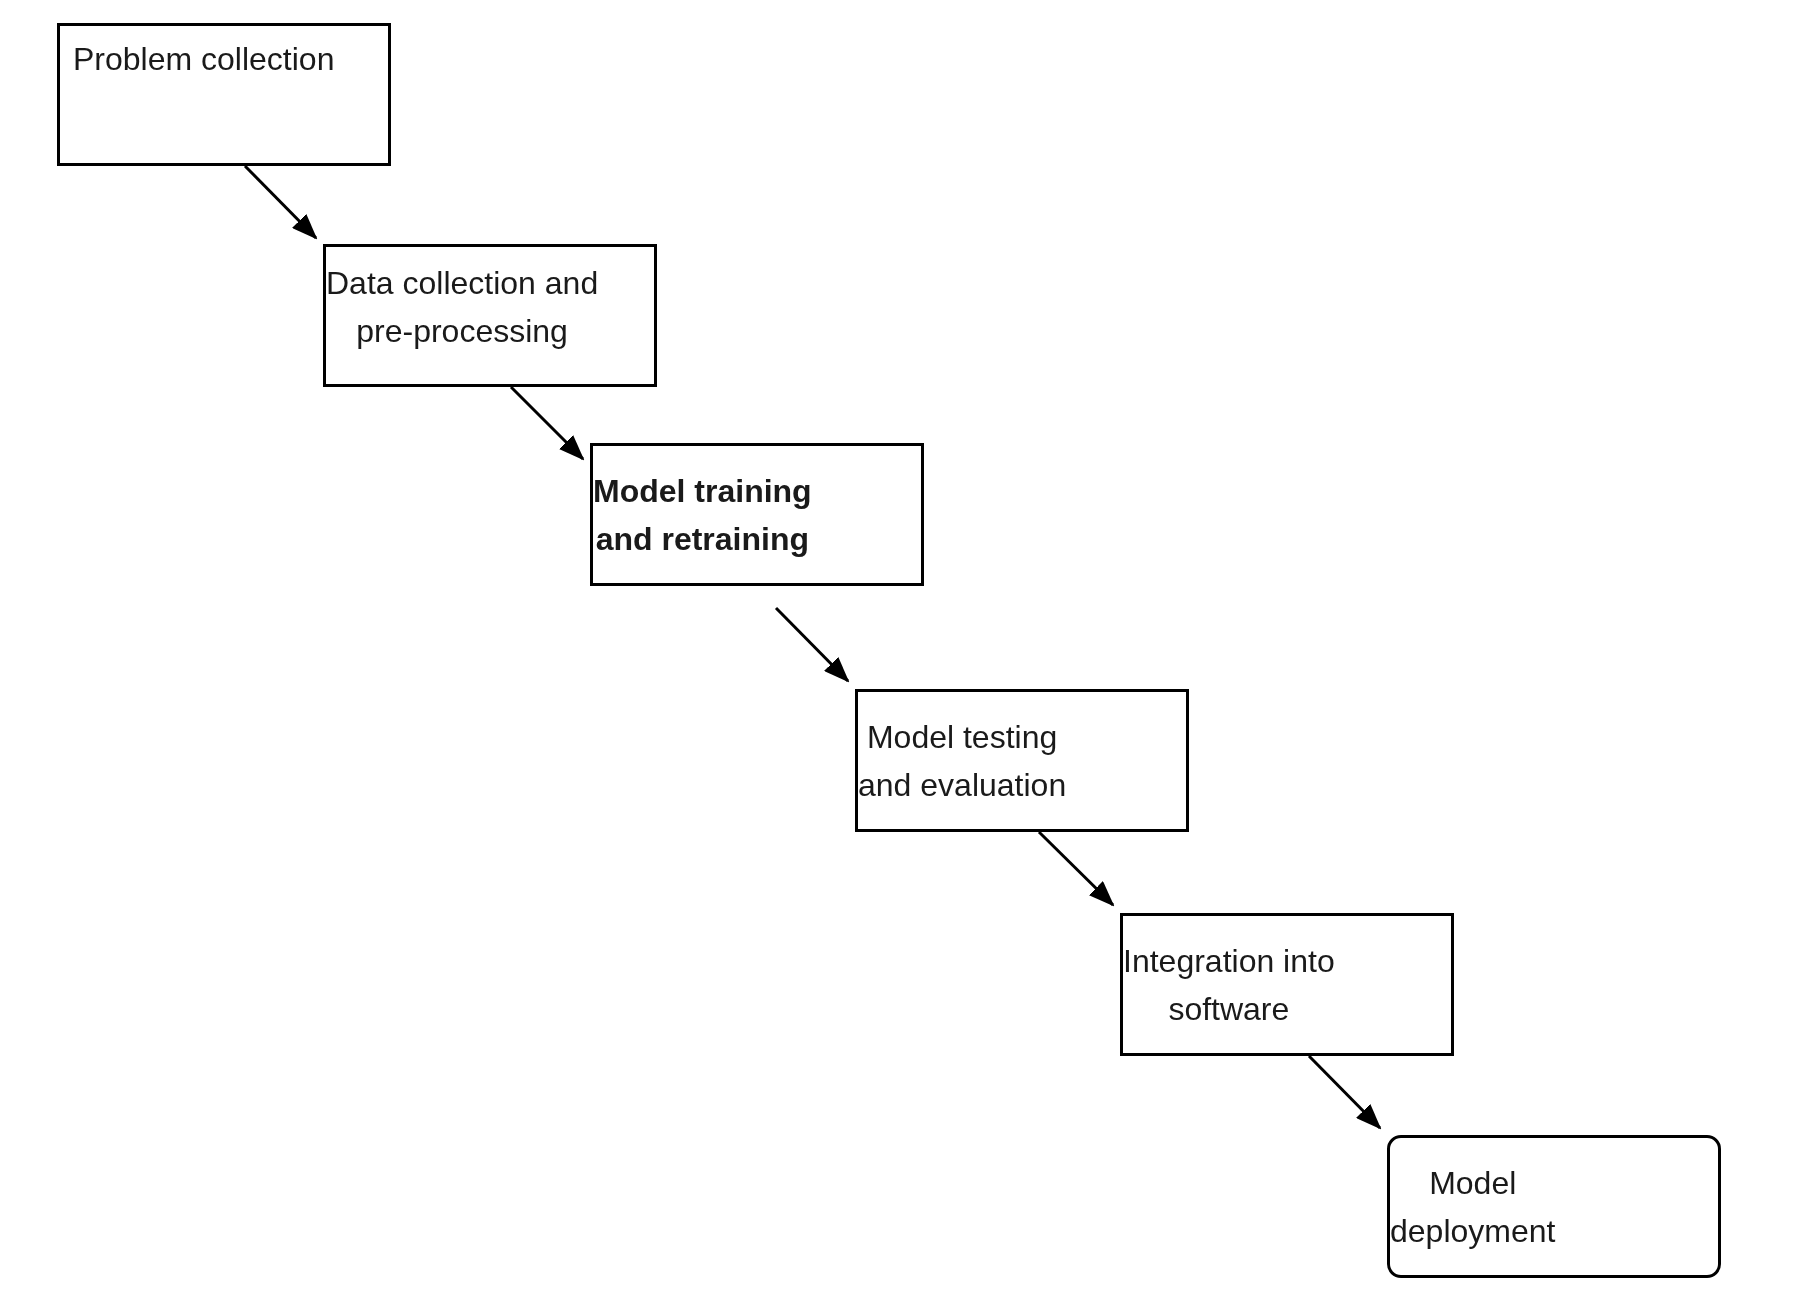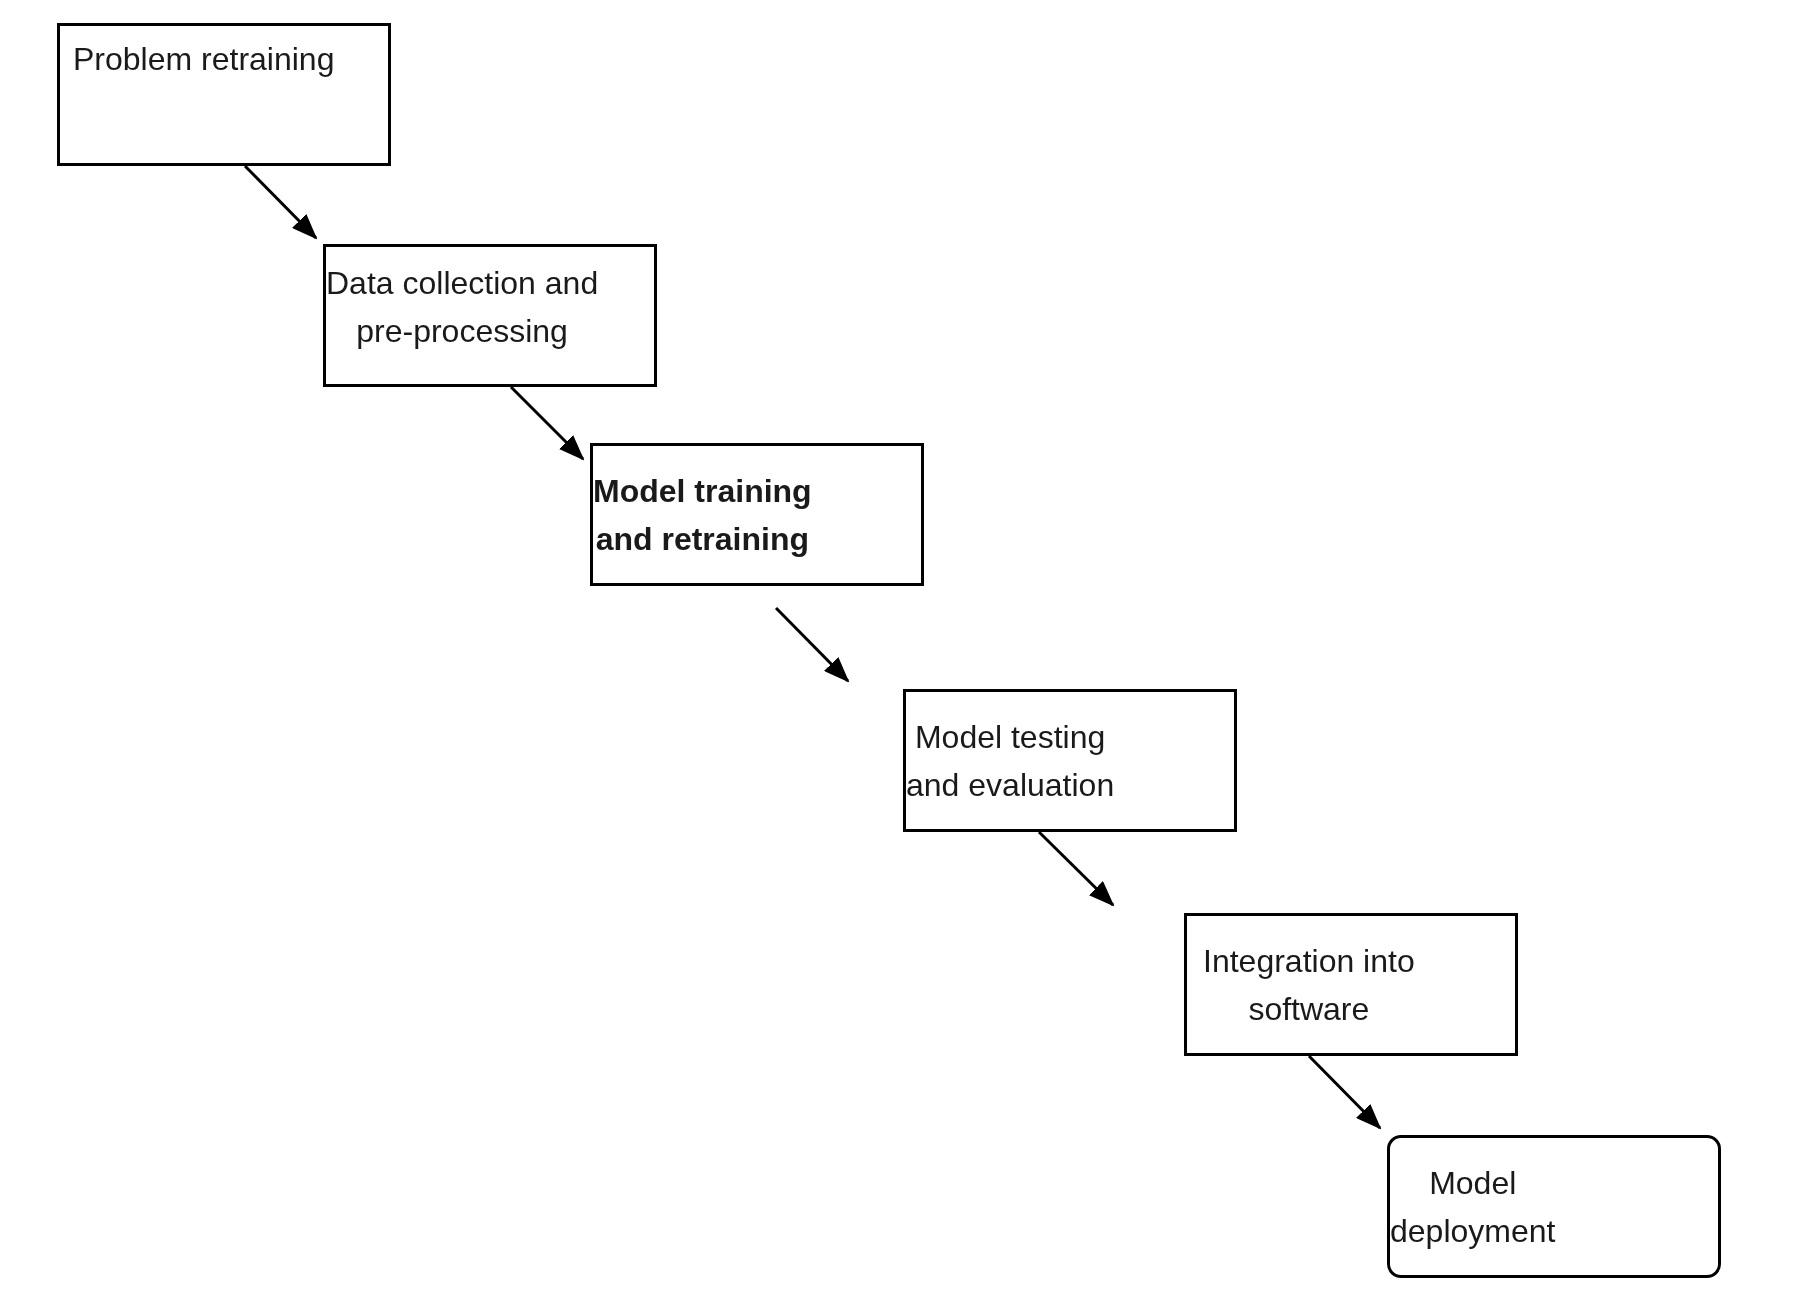--- a/index.html
+++ b/index.html
@@ -43,22 +43,22 @@
     justify-content: flex-start;
     text-align: left;
     padding: 9px 10px 0 13px;
   }
   .node-2 {
     left: 323px; top: 244px;
     align-items: flex-start;
     padding-top: 12px;
   }
   .node-3 { left: 590px;  top: 443px; font-weight: bold; }
-  .node-4 { left: 855px;  top: 689px; margin-left: 48px; }
-  .node-5 { left: 1184px; top: 913px; padding-left: 16px; }
+  .node-4 { left: 855px;  top: 689px; }
+  .node-5 { left: 1120px; top: 913px; }
   .node-6 { left: 1387px; top: 1135px; border-radius: 14px; }
 </style>
 </head>
 <body>
 
 <div class="canvas">
 
   <svg class="arrows-layer" viewBox="0 0 1819 1303" xmlns="http://www.w3.org/2000/svg">
     <defs>
       <marker id="arrowhead" markerUnits="userSpaceOnUse" markerWidth="26" markerHeight="20" refX="24" refY="10" orient="auto">
@@ -66,21 +66,21 @@
       </marker>
     </defs>
     <line class="arrow-line" x1="245" y1="166" x2="316" y2="238" marker-end="url(#arrowhead)"></line>
     <line class="arrow-line" x1="511" y1="387" x2="583" y2="459" marker-end="url(#arrowhead)"></line>
     <line class="arrow-line" x1="776" y1="608" x2="848" y2="681" marker-end="url(#arrowhead)"></line>
     <line class="arrow-line" x1="1039" y1="832" x2="1113" y2="905" marker-end="url(#arrowhead)"></line>
     <line class="arrow-line" x1="1309" y1="1056" x2="1380" y2="1128" marker-end="url(#arrowhead)"></line>
   </svg>
 
   <div class="flow-node node-1">
-    <span class="node-label">Problem retraining</span>
+    <span class="node-label">Problem collection</span>
   </div>
 
   <div class="flow-node node-2">
     <span class="node-label">Data collection and
 pre-processing</span>
   </div>
 
   <div class="flow-node node-3">
     <span class="node-label">Model training
 and retraining</span>

